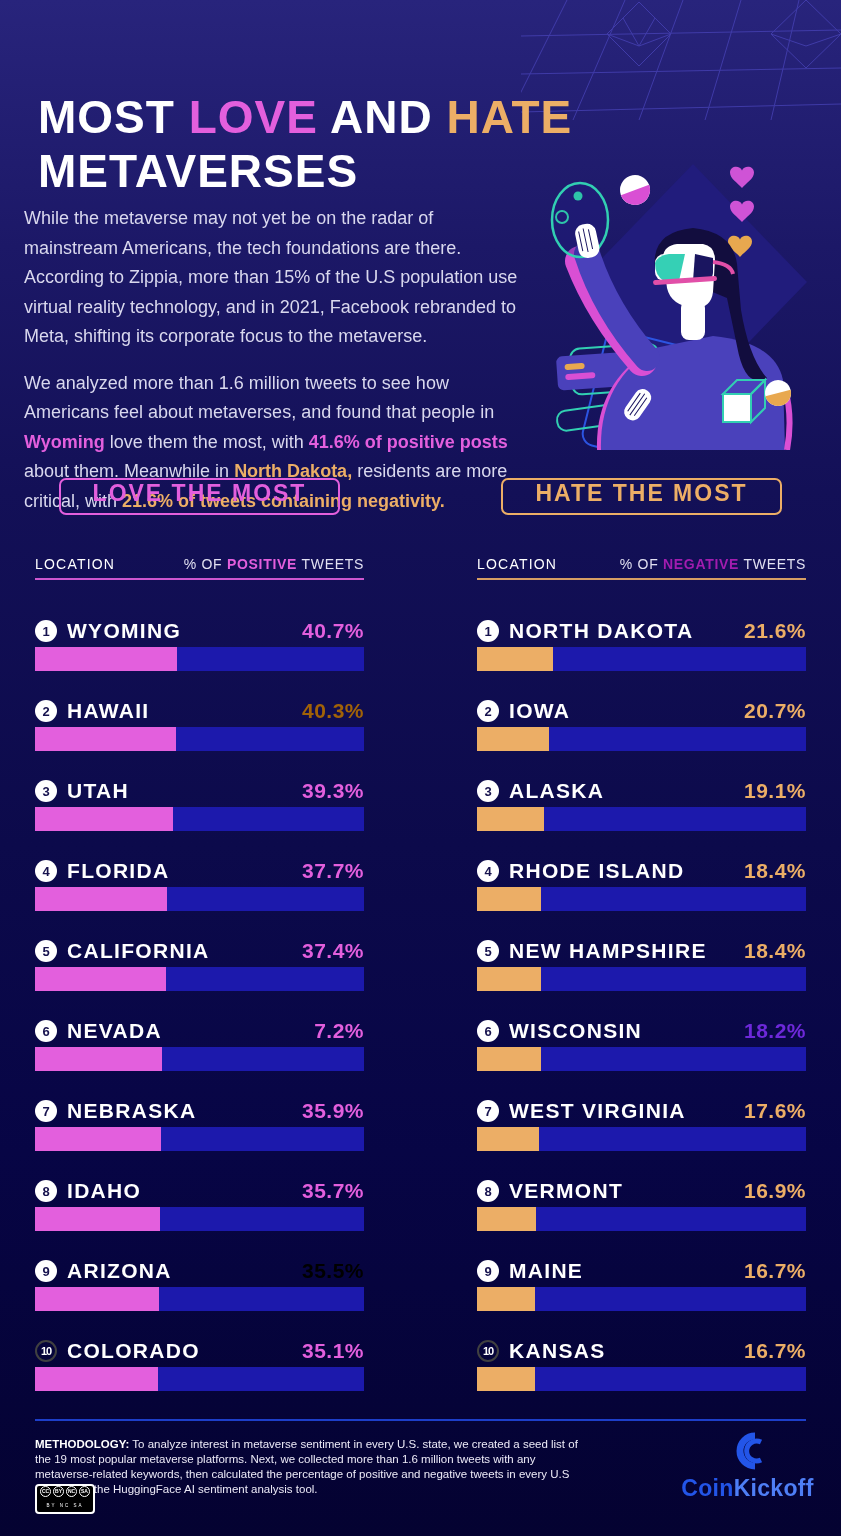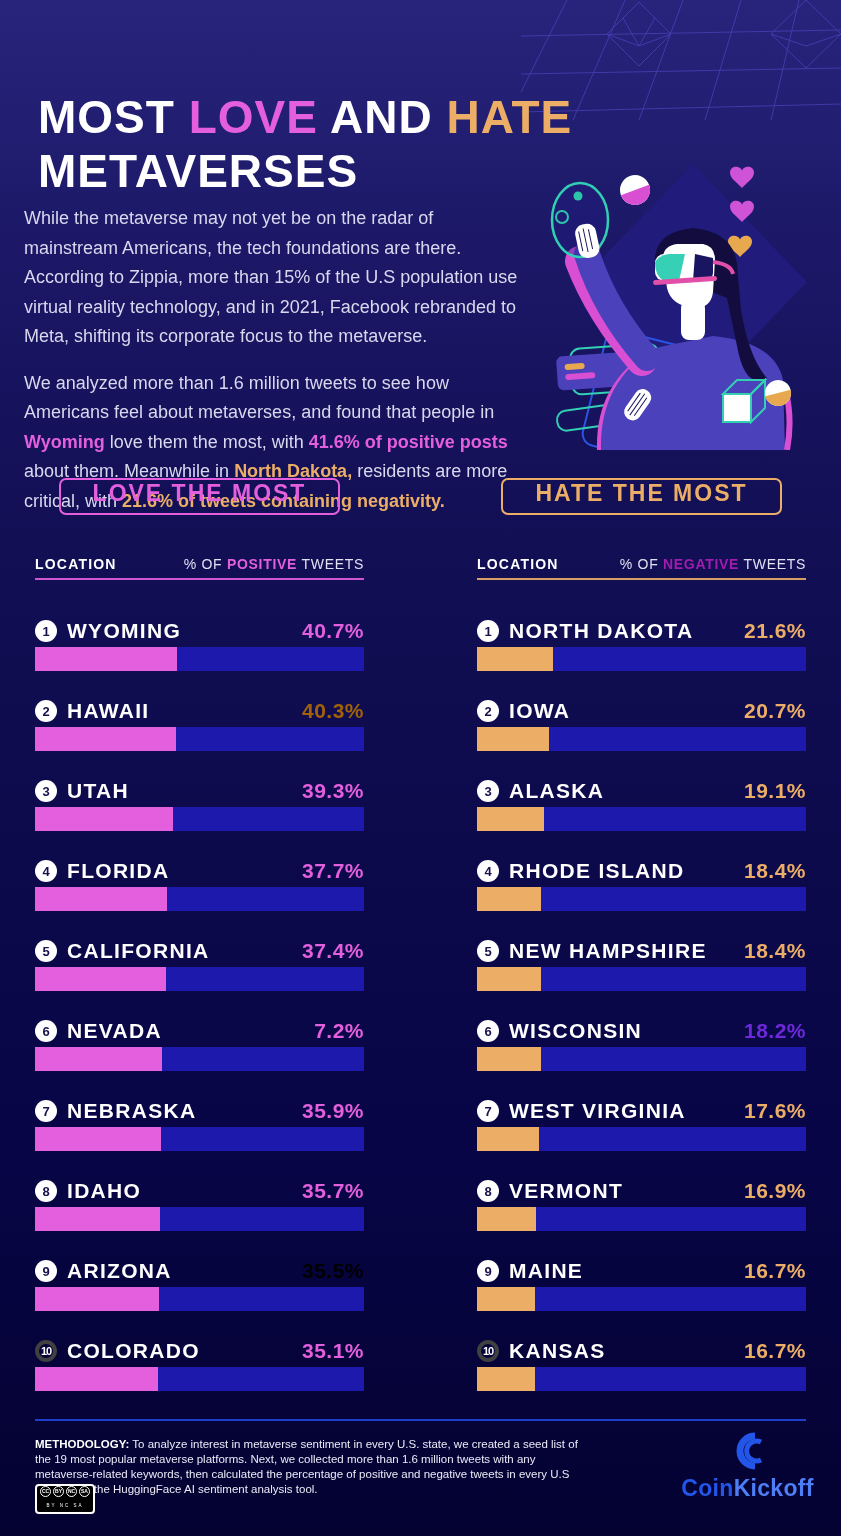--- a/index.html
+++ b/index.html
@@ -9,29 +9,29 @@
   .wireframe{position:absolute;top:0;right:0}
   .pink{color:var(--pink)} .orange{color:var(--orange)}
   .title{position:absolute;left:38px;top:36px;font-size:46px;line-height:54px;font-weight:bold;color:#fff;letter-spacing:1px}
   .intro{position:absolute;left:24px;top:204px;width:508px;font-size:18px;line-height:29.5px;color:#d9d8ee}
   .intro p + p{margin-top:17px}
   .illustration{position:absolute;left:535px;top:150px;width:300px;height:300px}
   .panel{position:absolute;top:462px;width:329px}
   #panel-0{left:35px} #panel-1{left:477px}
   .pill{width:281px;height:37px;margin:16px auto;border:2px solid;border-radius:7px;display:flex;align-items:flex-start;justify-content:center;font-size:23px;font-weight:bold;letter-spacing:2px}
   .col-head{display:flex;justify-content:space-between;align-items:baseline;margin-top:41px;font-size:14px;color:#fff;letter-spacing:.7px}
-  .col-head .loc{font-weight:bold;letter-spacing:1.2px}
+  .col-head .loc{font-weight:normal;letter-spacing:1.2px}
   .col-head .vh{color:#e2e1f2}
   .col-head .kw{font-weight:bold}
   .underline{height:2px;margin-top:6px;opacity:.9}
   .rows{margin-top:40px}
   .row{margin-bottom:29px}
   .row-label{display:flex;align-items:center;height:22px}
   .rank{flex:0 0 22px;width:22px;height:22px;border-radius:50%;background:#fff;color:#16124e;font-size:13px;font-weight:bold;display:flex;align-items:center;justify-content:center;margin-right:10px}
-  .rank.outline{background:transparent;border:4px solid #404040;color:#fff;font-size:11px;letter-spacing:-1px}
+  .rank.outline{background:transparent;border:2px solid #404040;color:#fff;font-size:11px;letter-spacing:-1px}
   .state{font-size:21px;font-weight:bold;color:#fff;letter-spacing:1.3px;white-space:nowrap}
   .val{margin-left:auto;font-size:21px;font-weight:bold;letter-spacing:.5px}
   .bar{margin-top:5px;height:24px;background:var(--track);position:relative}
   .bar-fill{position:absolute;top:0;bottom:0;left:0}
   .divider{position:absolute;left:35px;top:1419px;width:771px;height:2px;background:#1d3ec9}
   .methodology{position:absolute;left:35px;top:1437px;width:556px;font-size:11.5px;line-height:14.9px;color:#eceaf7}
   .methodology b{color:#fff}
   .license{position:absolute;left:35px;top:1484px;display:flex;align-items:flex-start;gap:10px;color:#eceaf7;font-size:11.5px;line-height:15px}
   .cc-badge{width:60px;height:30px;background:#000;border:2px solid #fff;border-radius:4px;display:flex;flex-direction:column;align-items:center;justify-content:center;gap:1px;flex:0 0 auto}
   .cc-icons{display:flex;gap:2px}

